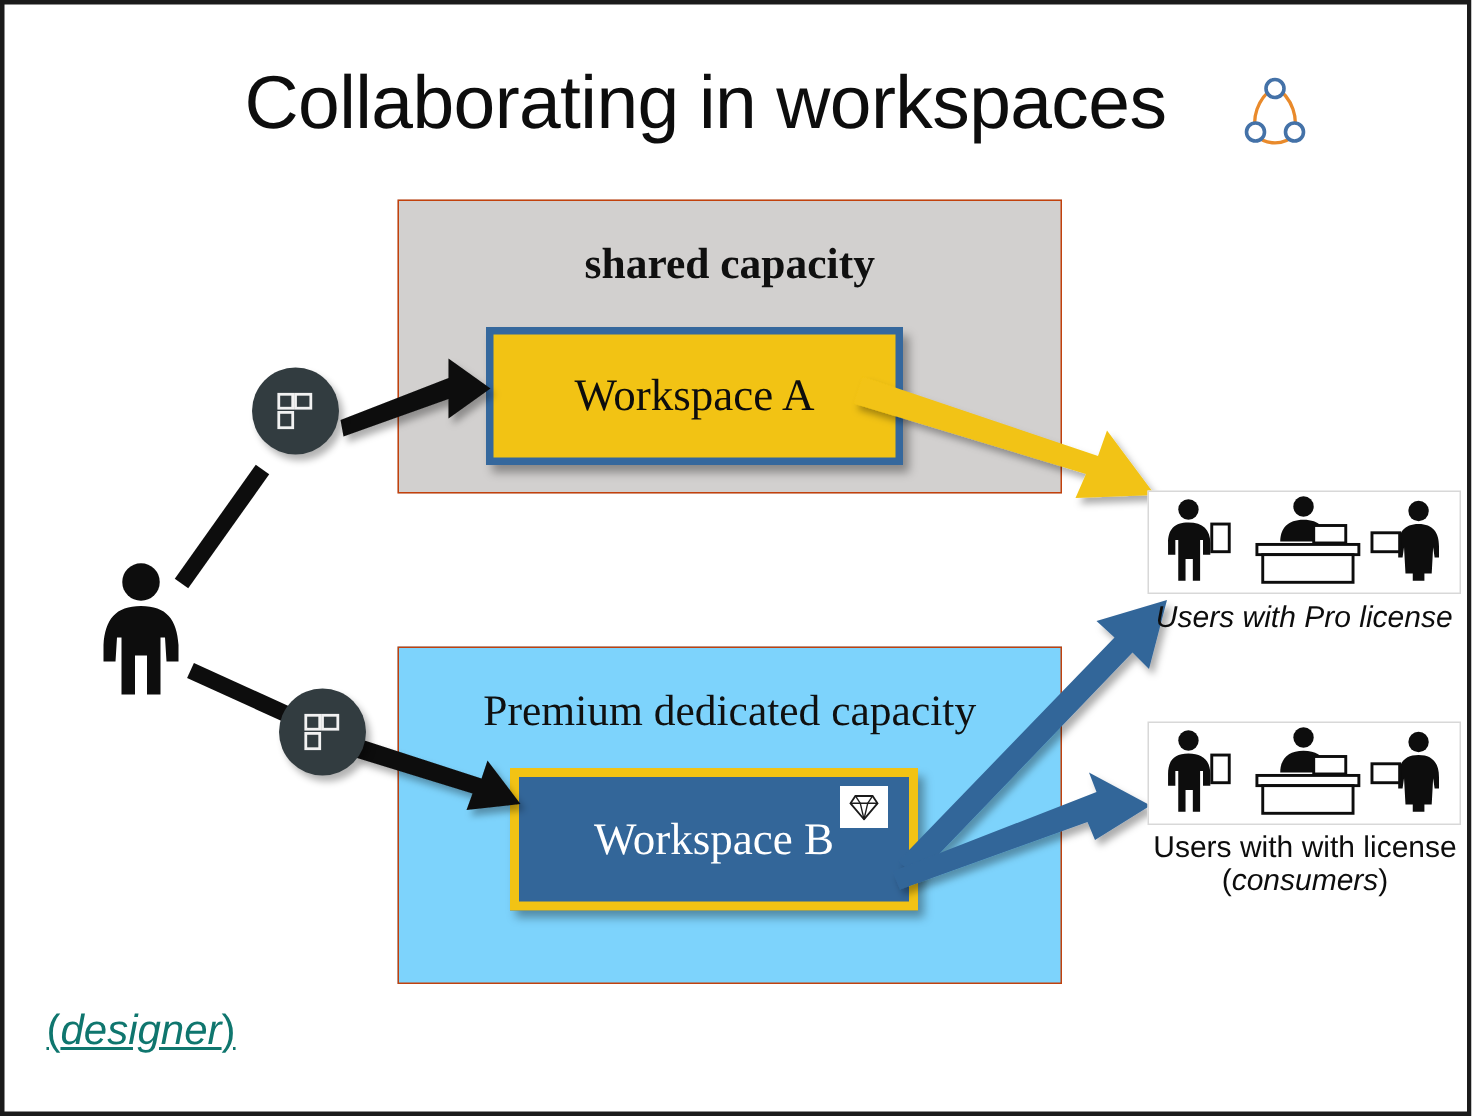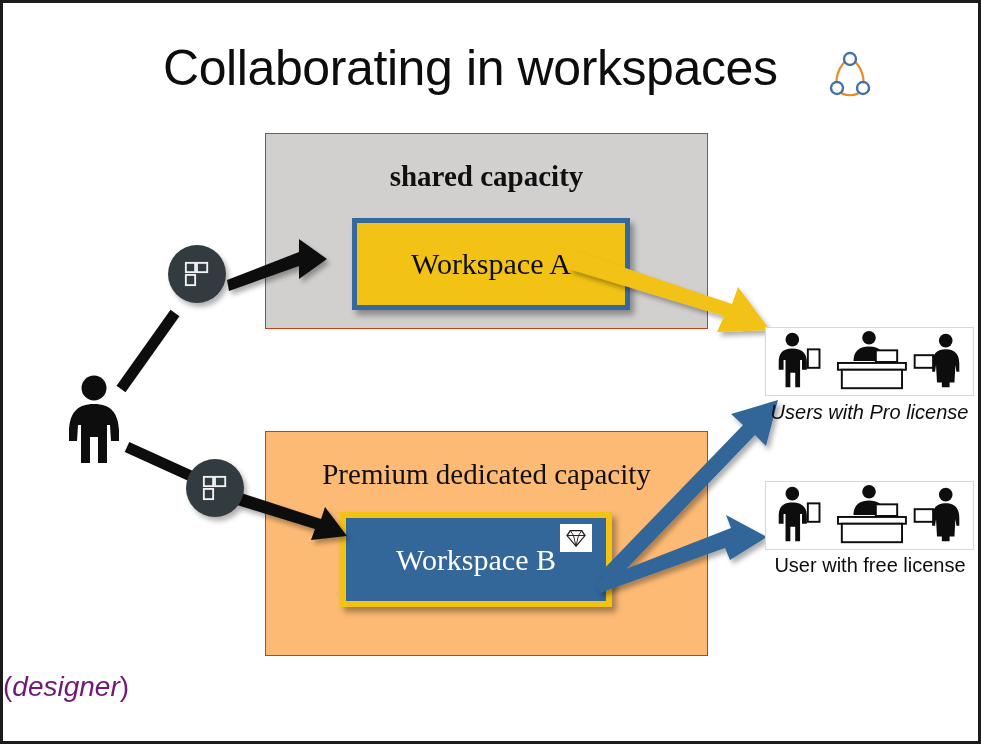--- a/index.html
+++ b/index.html
@@ -49,21 +49,21 @@
     top: 130px;
     width: 443px;
     height: 196px;
     background: #D2D0CF;
   }
   #premium-capacity-box {
     left: 262px;
     top: 428px;
     width: 443px;
     height: 225px;
-    background: #fdba74;
+    background: #7dd3fc;
   }
   .capacity-label {
     position: absolute;
     left: 0;
     width: 100%;
     text-align: center;
     font-size: 29px;
     color: #101010;
     white-space: nowrap;
   }
@@ -85,21 +85,20 @@
     box-sizing: border-box;
     box-shadow: 4px 5px 6px rgba(0,0,0,0.35);
   }
   #workspace-a {
     left: 58px;
     top: 84px;
     width: 278px;
     height: 92px;
     background: #F2C314;
     border: 5px solid #35689D;
-    margin-left: 28px;
   }
   #workspace-a .ws-label {
     font-size: 30px;
     color: #0d0d0d;
   }
   #workspace-b {
     left: 74px;
     top: 80px;
     width: 272px;
     height: 95px;
@@ -151,23 +150,24 @@
     width: 182px;
     text-align: center;
     font-size: 38px;
     line-height: 1.06;
     color: #0d0d0d;
   }
   #user-caption-sub {
     left: 0px;
     top: 668px;
     width: 182px;
-    text-align: left;
+    text-align: center;
     font-size: 28px;
-    color: #701a75;
+    color: #0f766e;
+    text-decoration: underline;
   }
   #user-caption-sub i { font-style: italic; }
 
   
   .user-group-img {
     position: absolute;
     border: 1px solid #d8d8d8;
     background: #ffffff;
     box-sizing: border-box;
   }
@@ -317,15 +317,16 @@
       <path d="M104 19 C93 19, 88 25, 88 34 L120 34 C120 25, 115 19, 104 19 Z" fill="#0d0d0d"></path>
       <rect x="111" y="23" width="22" height="12" fill="#ffffff" stroke="#0d0d0d" stroke-width="2"></rect>
       <rect x="108" y="35" width="28" height="3" fill="#0d0d0d"></rect>
       <rect x="72" y="36" width="70" height="7" fill="#ffffff" stroke="#0d0d0d" stroke-width="2"></rect>
       <rect x="76" y="43" width="62" height="19" fill="#ffffff" stroke="#0d0d0d" stroke-width="2"></rect>
       <circle cx="183" cy="13" r="7" fill="#0d0d0d"></circle>
       <path d="M183 22 C173 22, 169 28, 169 37 L169 45 L172 45 L173 38 L174 56 L179 56 L179 61 L187 61 L187 56 L192 56 L193 38 L194 45 L197 45 L197 37 C197 28, 193 22, 183 22 Z" fill="#0d0d0d"></path>
       <rect x="151" y="28" width="19" height="13" fill="#ffffff" stroke="#0d0d0d" stroke-width="2"></rect>
     </svg>
   </div>
-  <div class="group-caption" id="free-users-caption">User with free license</div>
+  <div class="group-caption" id="free-users-caption">Users with with license</div>
+  <div class="group-caption" id="free-users-caption-sub"><span>(</span><i>consumers</i><span>)</span></div>
 
 </div>
 
 </body></html>

